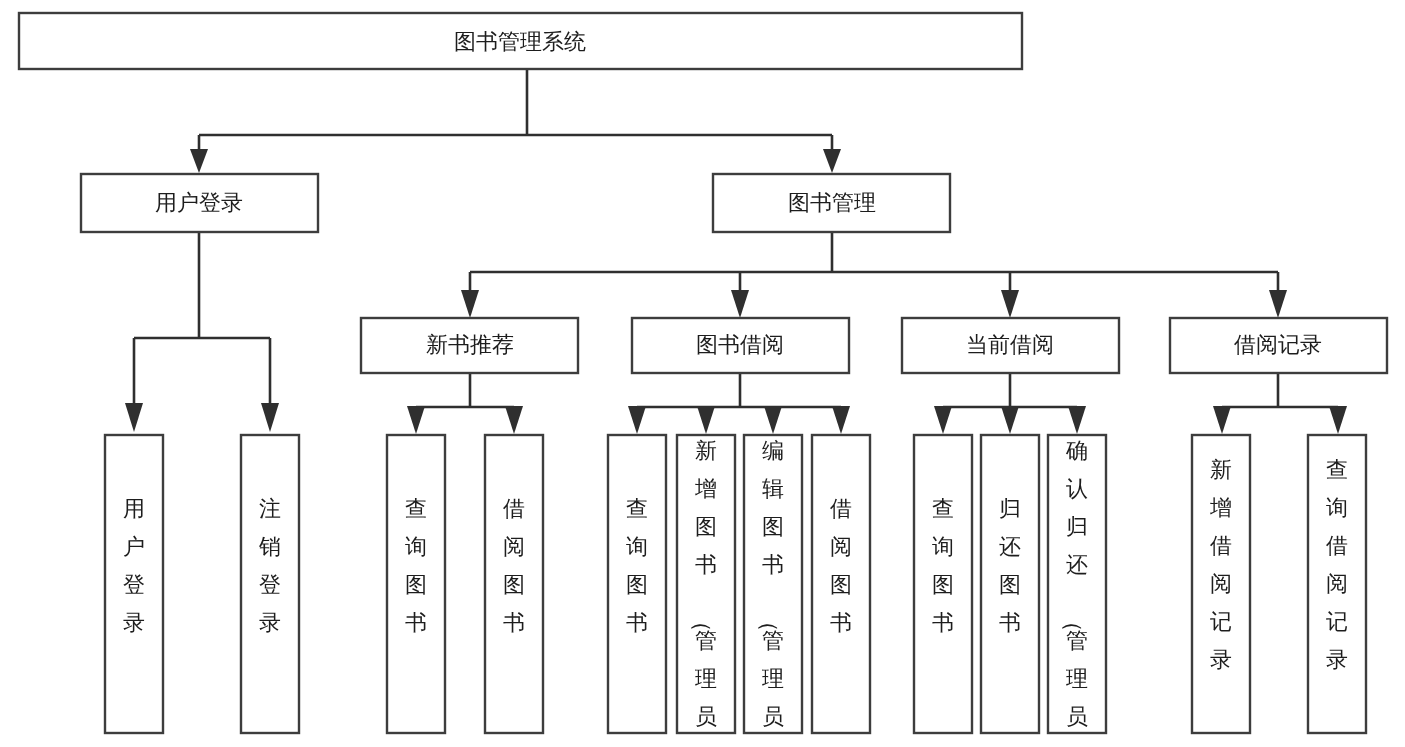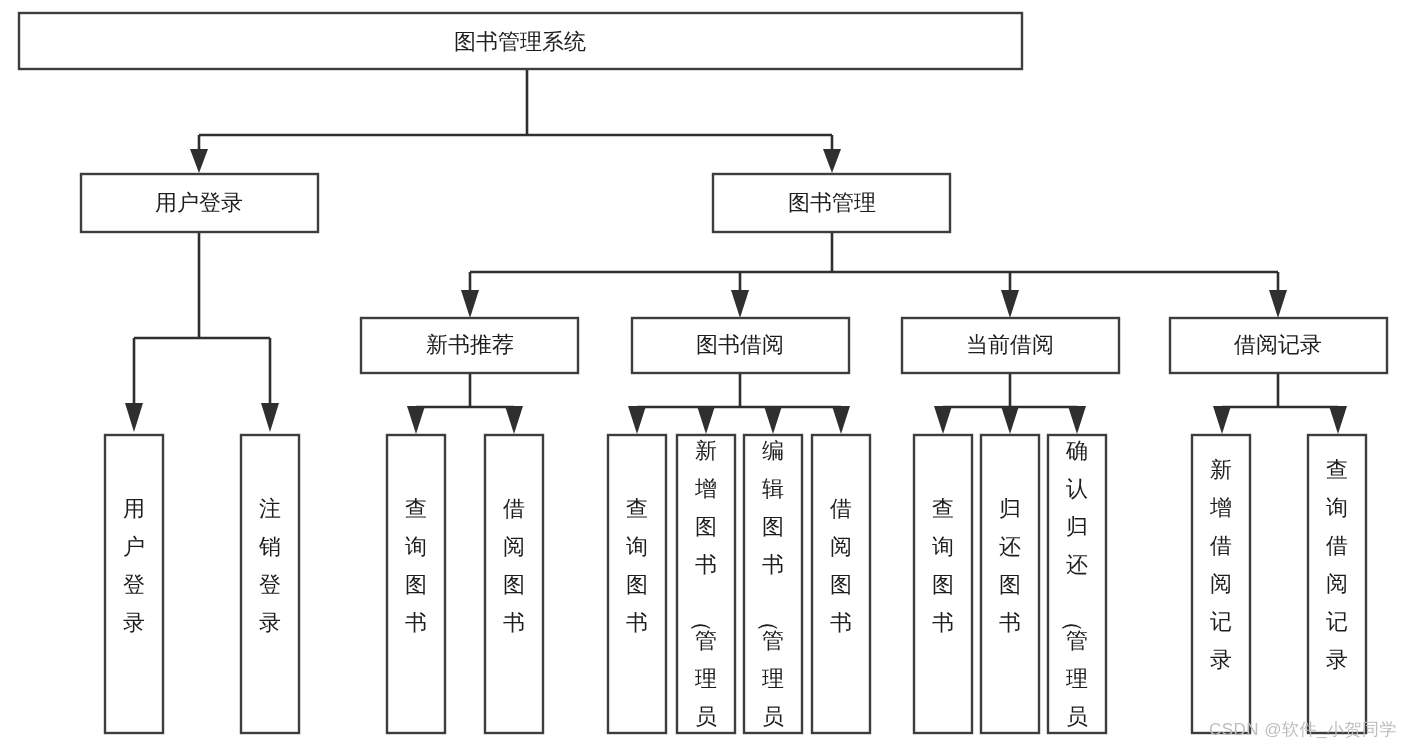--- a/index.html
+++ b/index.html
@@ -222,14 +222,13 @@
       <text class="node-label-v" x="1221" y="477"><tspan x="1221" y="477">新</tspan><tspan x="1221" y="515">增</tspan><tspan x="1221" y="553">借</tspan><tspan x="1221" y="591">阅</tspan><tspan x="1221" y="629">记</tspan><tspan x="1221" y="667">录</tspan></text>
     </g>
 
     <g>
       <rect class="node-box" x="1308" y="435" width="58" height="298"></rect>
       <text class="node-label-v" x="1337" y="477"><tspan x="1337" y="477">查</tspan><tspan x="1337" y="515">询</tspan><tspan x="1337" y="553">借</tspan><tspan x="1337" y="591">阅</tspan><tspan x="1337" y="629">记</tspan><tspan x="1337" y="667">录</tspan></text>
     </g>
 
   </svg>
 
-  <div class="watermark">CSDN @软件_小贺同学</div>
 </div>
 
 </body></html>

